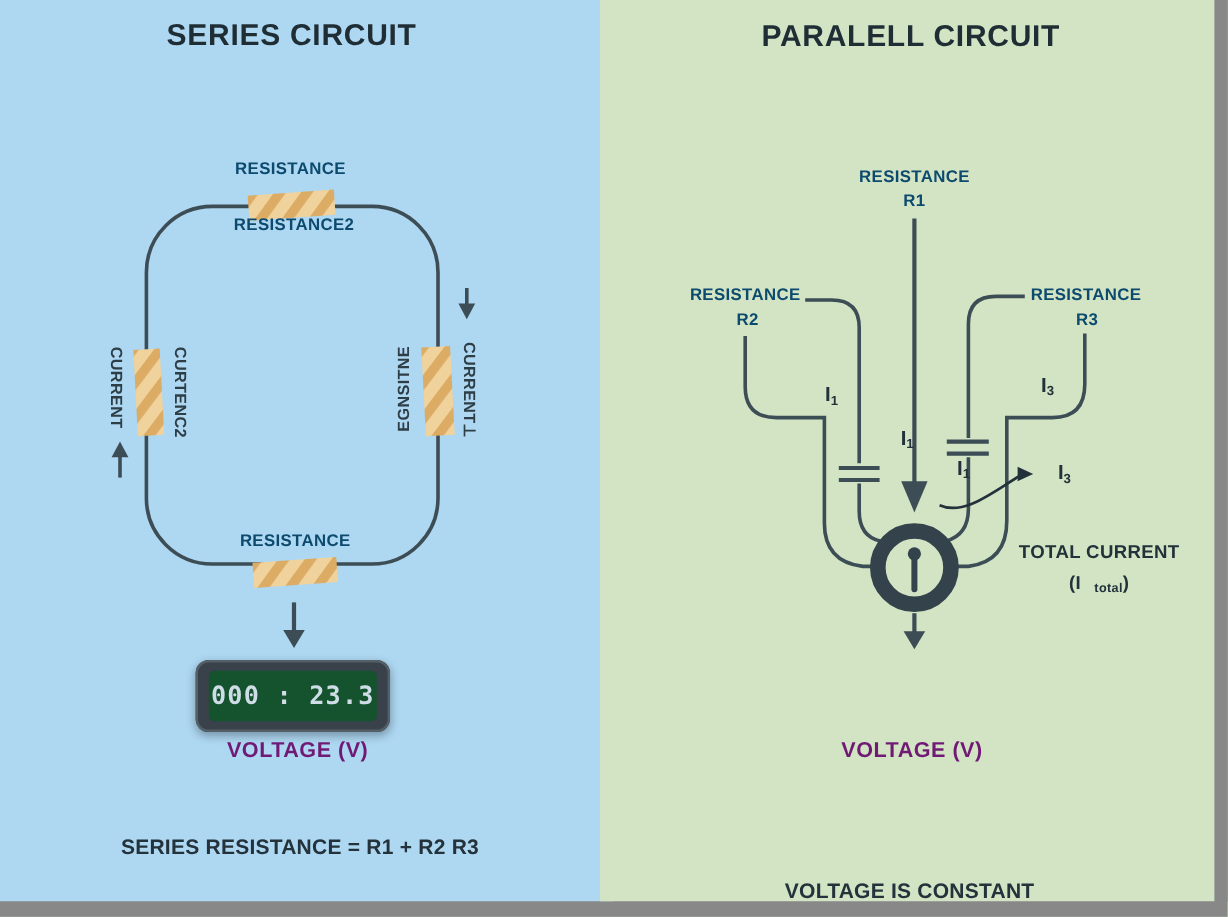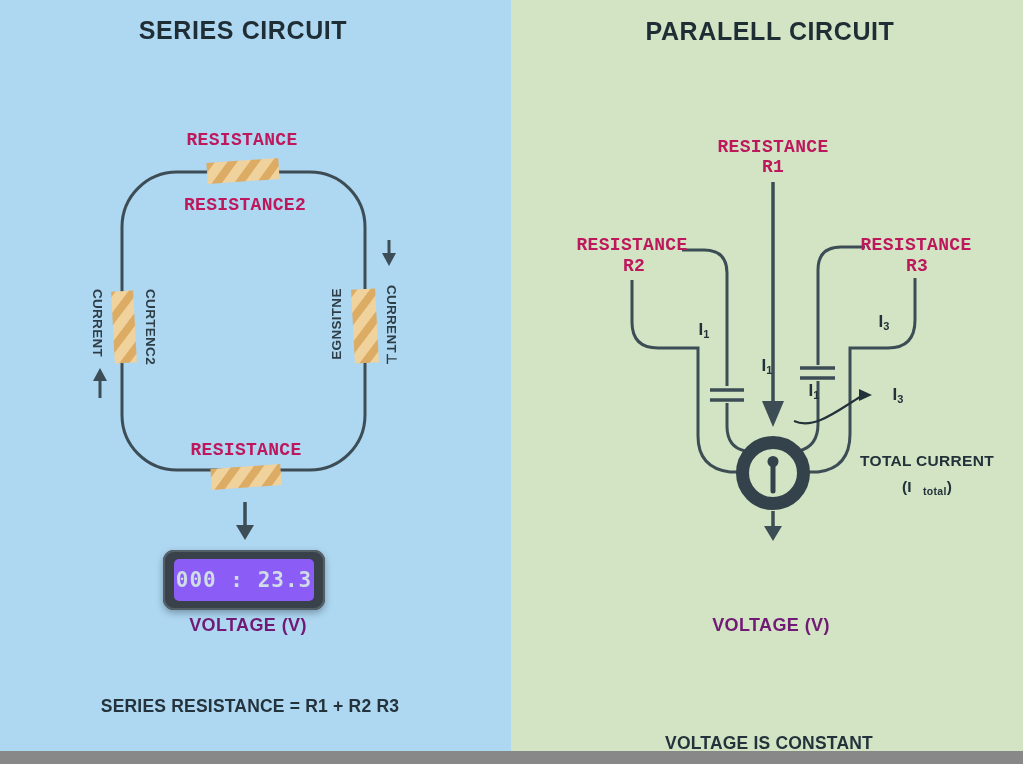--- a/index.html
+++ b/index.html
@@ -1,44 +1,44 @@
 <!DOCTYPE html>
 <html><head>
 <meta charset="utf-8">
 <style>
   html,body{margin:0;padding:0;background:#888;}
   .canvas{position:relative;width:1023px;height:751px;overflow:hidden;
           font-family:"Liberation Sans",sans-serif;}
   .panel{position:absolute;top:0;height:764px;}
   .panel.series{left:0;width:511px;background:#aed7f1;}
-  .panel.parallel{left:511px;width:512px;background:#d2e4c4;text-align:right;}
+  .panel.parallel{left:500px;width:512px;background:#d2e4c4;text-align:right;}
   .panel svg{position:absolute;left:0;top:0;}
 
   .title{position:absolute;transform:translate(-50%,-50%);white-space:nowrap;
          font-weight:700;font-size:25px;letter-spacing:.6px;color:#1f2d35;}
   .lbl{position:absolute;transform:translate(-50%,-50%);white-space:nowrap;
-       font-weight:700;font-size:18px;letter-spacing:.3px;color:#be185d;font-family:Liberation Mono, monospace;}
+       font-weight:700;font-size:14px;letter-spacing:.3px;color:#0c4a6e;}
   .vlbl{position:absolute;transform:translate(-50%,-50%) rotate(90deg);white-space:nowrap;
         font-weight:700;font-size:13.5px;letter-spacing:.3px;color:#2e3e47;}
   .vlbl.ccw{transform:translate(-50%,-50%) rotate(-90deg);}
   .cur{position:absolute;transform:translate(-50%,-50%);white-space:nowrap;
        font-weight:700;font-size:17px;color:#22313a;padding-left:34px;}
   .cur sub{font-size:11px;vertical-align:-3px;}
   .tc{position:absolute;transform:translate(-50%,-50%);white-space:nowrap;
       font-weight:700;font-size:15.5px;letter-spacing:.3px;color:#22313a;}
   .tc sub{font-size:10.5px;vertical-align:-3px;margin-left:11px;}
   .formula,.note{position:absolute;transform:translate(-50%,-50%);white-space:nowrap;
       font-weight:700;font-size:17.5px;letter-spacing:.2px;color:#24333b;}
   .caption{position:absolute;transform:translate(-50%,-50%);white-space:nowrap;
       font-weight:700;font-size:18px;letter-spacing:.4px;color:#701a75;}
 
   .display{position:absolute;width:162px;height:60px;border-radius:11px;background:#39424a;
            box-shadow:0 3px 7px rgba(20,30,40,.35), inset 0 0 0 2px #545f67;
            display:flex;align-items:center;justify-content:center;}
-  .screen{width:140px;height:42px;border-radius:5px;background:#8b5cf6;
+  .screen{width:140px;height:42px;border-radius:5px;background:#14532d;
           display:flex;align-items:center;justify-content:center;}
   .digits{font-family:"DejaVu Sans Mono",monospace;font-weight:700;font-size:21px;
           letter-spacing:1px;color:#cfdde7;}
 </style>
 </head>
 <body>
 
 <div class="canvas">
 
   <section class="panel series">
@@ -76,21 +76,21 @@
 
       <g stroke="#3d4d55" fill="#3d4d55">
         <line x1="245" y1="502" x2="245" y2="526" stroke-width="3.5"></line>
         <polygon points="236,525 254,525 245,540" stroke="none"></polygon>
       </g>
     </svg>
 
     <div class="title" style="left:243px;top:30px">SERIES CIRCUIT</div>
 
     <div class="lbl" style="left:242px;top:140px">RESISTANCE</div>
-    <div class="lbl" style="left:245px;top:205px">RESISTANCE2</div>
+    <div class="lbl" style="left:245px;top:187px">RESISTANCE2</div>
     <div class="lbl" style="left:246px;top:450px">RESISTANCE</div>
 
     <div class="vlbl" style="left:97px;top:323px">CURRENT</div>
     <div class="vlbl" style="left:150px;top:327px">CURTENC2</div>
     <div class="vlbl ccw" style="left:336px;top:324px">EGNSITNE</div>
     <div class="vlbl" style="left:392px;top:325px">CURRENT⊥</div>
 
     <div class="display" style="left:163px;top:550px">
       <div class="screen">
         <span class="digits">000 : 23.3</span>

